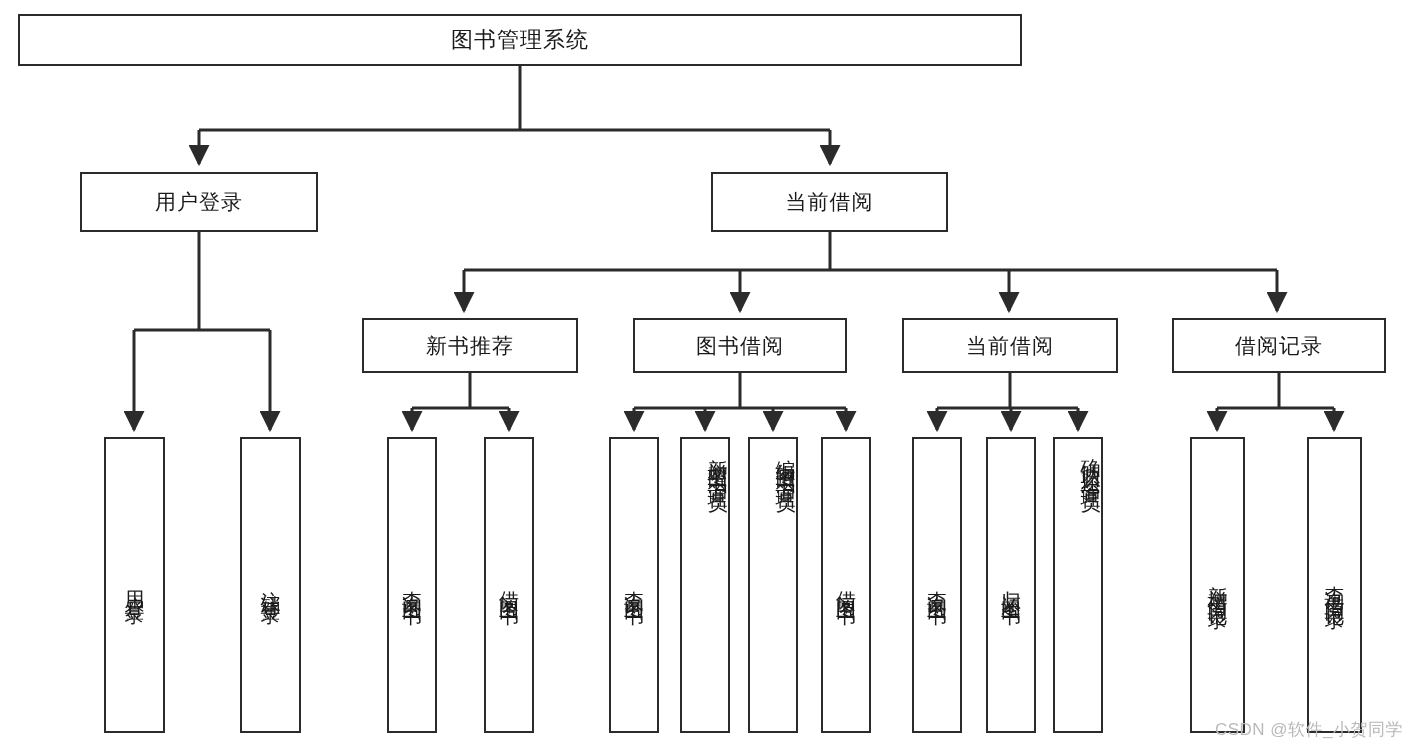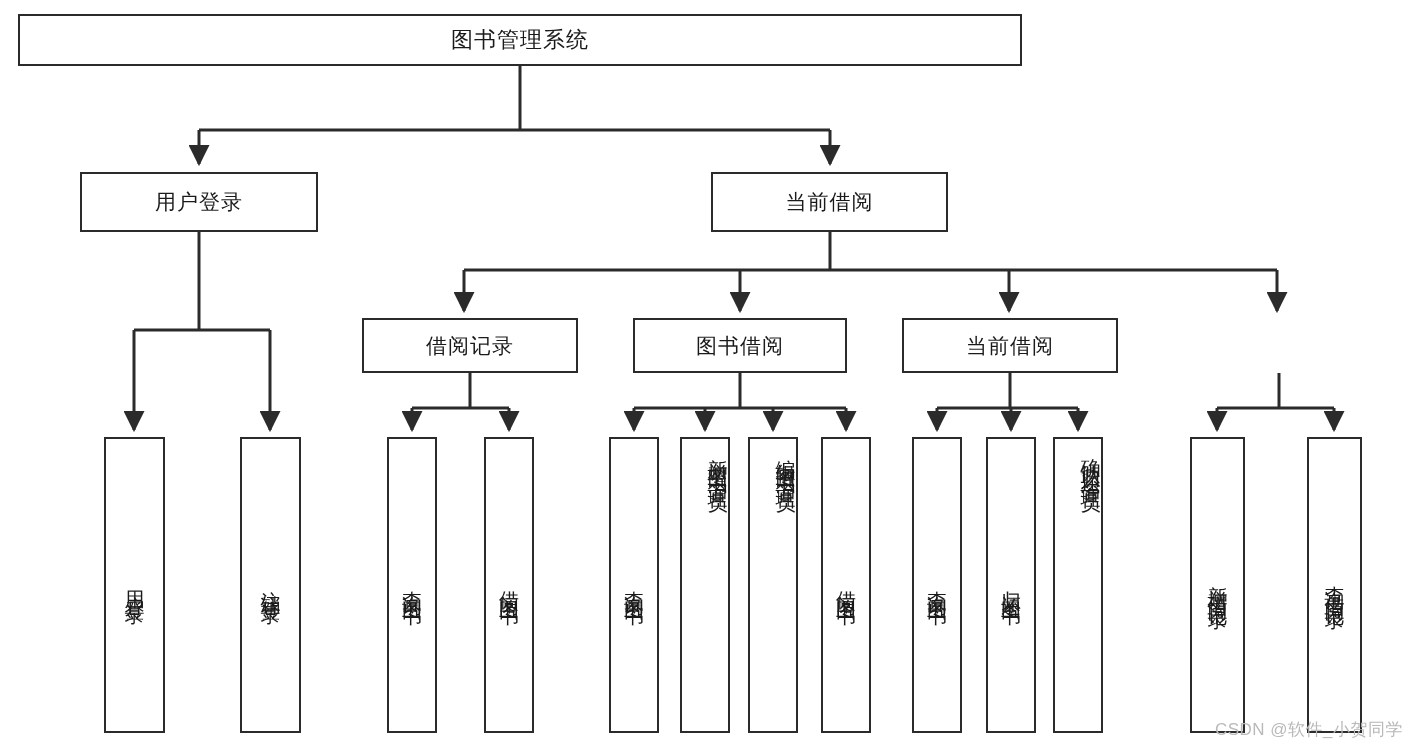--- a/index.html
+++ b/index.html
@@ -135,27 +135,30 @@
   </div>
 
   <div class="node h" id="l2-0" style="left: 80px; top: 172px; width: 238px; height: 60px; border-color: rgb(43, 43, 43); color: rgb(26, 26, 26);">
     <span>用户登录</span>
   </div>
   <div class="node h" id="l2-1" style="left: 711px; top: 172px; width: 237px; height: 60px; border-color: rgb(43, 43, 43); color: rgb(26, 26, 26);">
     <span>当前借阅</span>
   </div>
 
   <div class="node h" id="l3-0" style="left: 362px; top: 318px; width: 216px; height: 55px; border-color: rgb(43, 43, 43); color: rgb(26, 26, 26);">
-    <span>借阅记录</span>
+    <span>新书推荐</span>
   </div>
   <div class="node h" id="l3-2" style="left: 902px; top: 318px; width: 216px; height: 55px; border-color: rgb(43, 43, 43); color: rgb(26, 26, 26);">
     <span>当前借阅</span>
   </div>
   <div class="node h" id="l3-1" style="left: 633px; top: 318px; width: 214px; height: 55px; border-color: rgb(43, 43, 43); color: rgb(26, 26, 26);">
     <span>图书借阅</span>
+  </div>
+  <div class="node h" id="l3-3" style="left: 1172px; top: 318px; width: 214px; height: 55px; border-color: rgb(43, 43, 43); color: rgb(26, 26, 26);">
+    <span>借阅记录</span>
   </div>
 
   <div class="node v" id="lf-0" style="left: 104px; top: 437px; width: 61px; height: 296px; border-color: rgb(43, 43, 43); color: rgb(26, 26, 26);">用户登录</div>
   <div class="node v" id="lf-1" style="left: 240px; top: 437px; width: 61px; height: 296px; border-color: rgb(43, 43, 43); color: rgb(26, 26, 26);">注销登录</div>
   <div class="node v" id="lf-2" style="left: 387px; top: 437px; width: 50px; height: 296px; border-color: rgb(43, 43, 43); color: rgb(26, 26, 26);">查询图书</div>
   <div class="node v" id="lf-3" style="left: 484px; top: 437px; width: 50px; height: 296px; border-color: rgb(43, 43, 43); color: rgb(26, 26, 26);">借阅图书</div>
   <div class="node v" id="lf-4" style="left: 609px; top: 437px; width: 50px; height: 296px; border-color: rgb(43, 43, 43); color: rgb(26, 26, 26);">查询图书</div>
   <div class="node v top" id="lf-5" style="left: 680px; top: 437px; width: 50px; height: 296px; border-color: rgb(43, 43, 43); color: rgb(26, 26, 26);">新增图书（管理员）</div>
   <div class="node v top" id="lf-6" style="left: 748px; top: 437px; width: 50px; height: 296px; border-color: rgb(43, 43, 43); color: rgb(26, 26, 26);">编辑图书（管理员）</div>
   <div class="node v" id="lf-7" style="left: 821px; top: 437px; width: 50px; height: 296px; border-color: rgb(43, 43, 43); color: rgb(26, 26, 26);">借阅图书</div>

